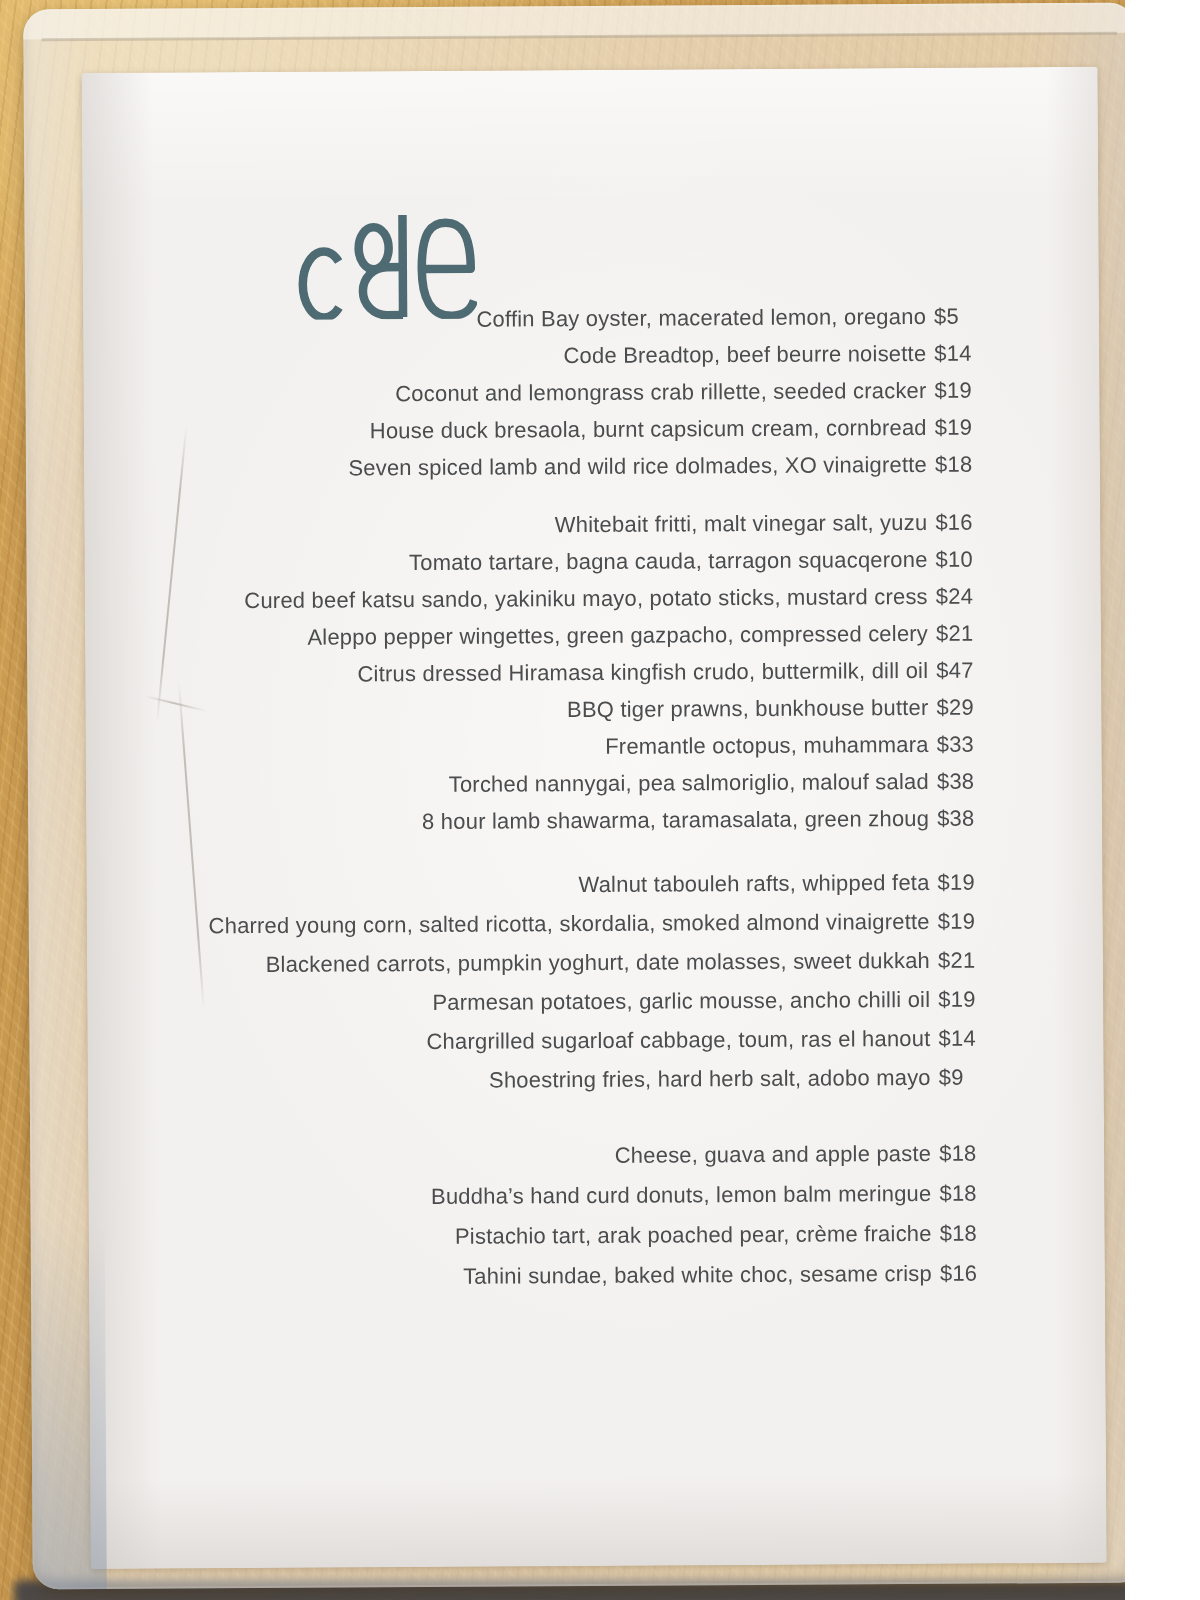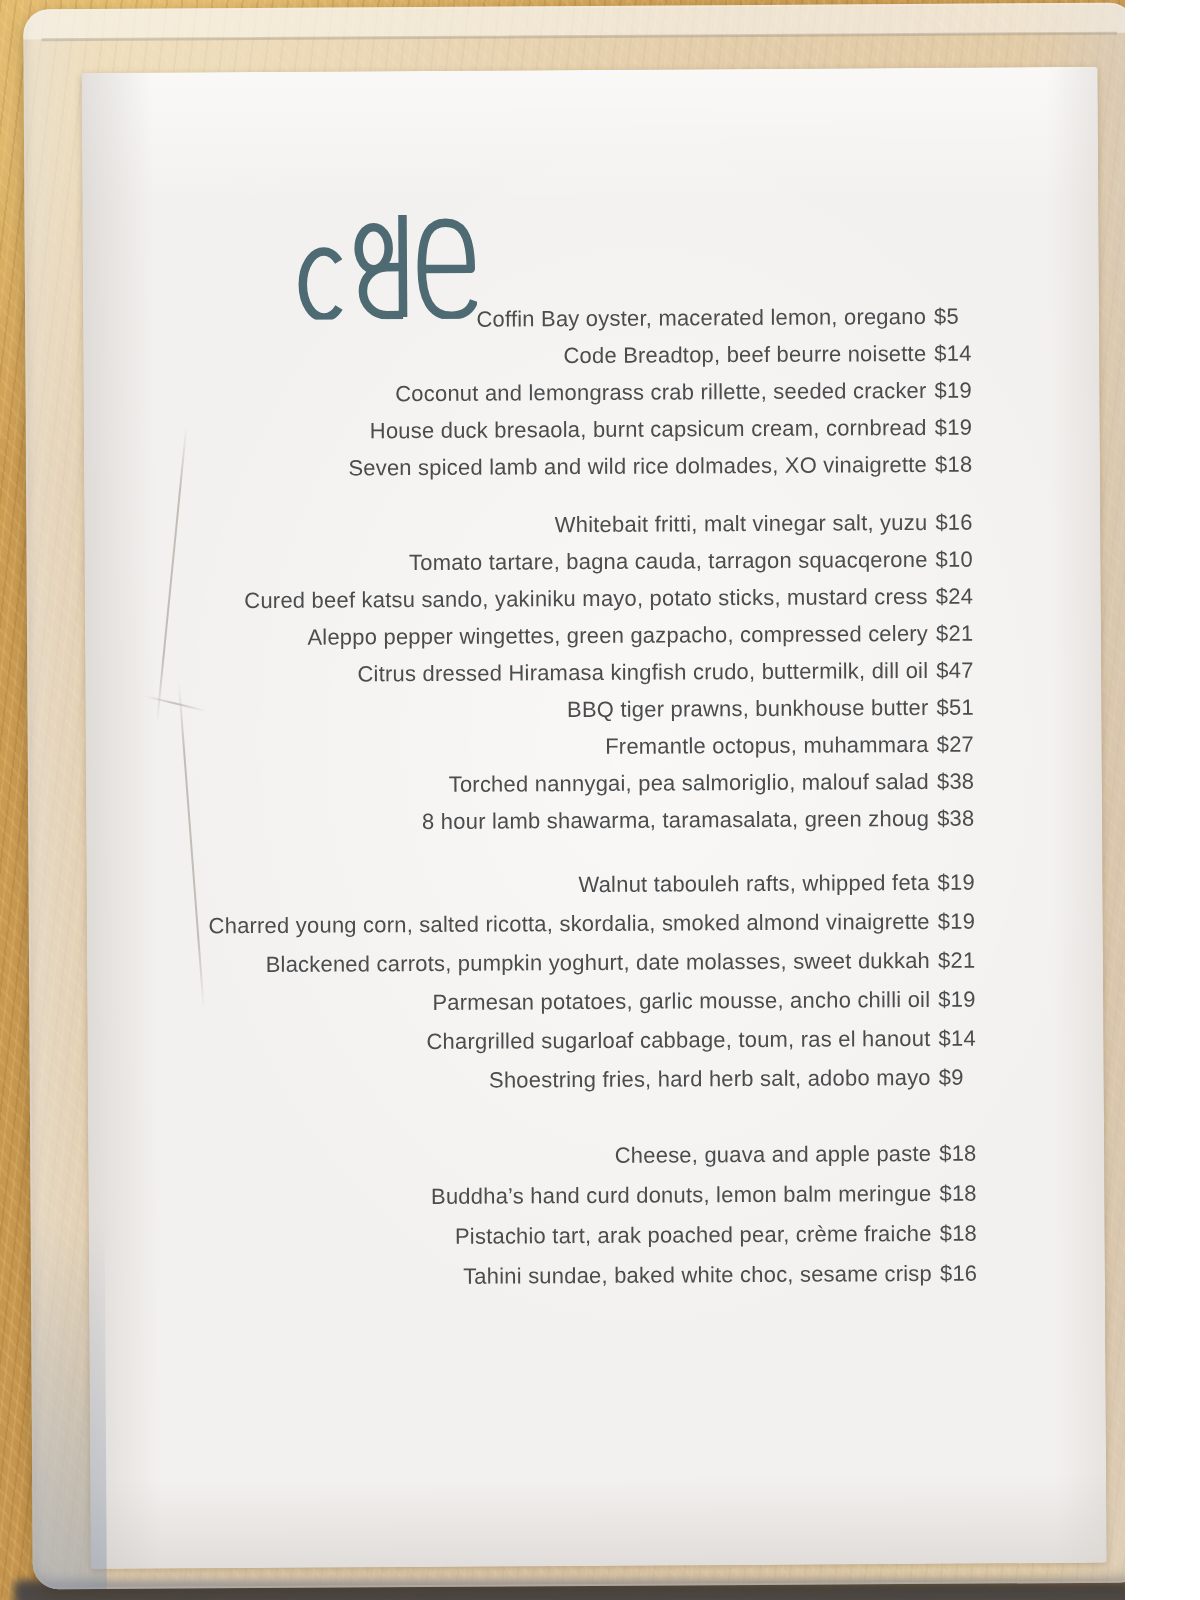--- a/index.html
+++ b/index.html
@@ -182,25 +182,25 @@
             <div class="menu-row">
     <span class="dish">Aleppo pepper wingettes, green gazpacho, compressed celery</span>
     <span class="price">$21</span>
   </div>
             <div class="menu-row">
     <span class="dish">Citrus dressed Hiramasa kingfish crudo, buttermilk, dill oil</span>
     <span class="price">$47</span>
   </div>
             <div class="menu-row">
     <span class="dish">BBQ tiger prawns, bunkhouse butter</span>
-    <span class="price">$51</span>
+    <span class="price">$29</span>
   </div>
             <div class="menu-row">
     <span class="dish">Fremantle octopus, muhammara</span>
-    <span class="price">$27</span>
+    <span class="price">$33</span>
   </div>
             <div class="menu-row">
     <span class="dish">Torched nannygai, pea salmoriglio, malouf salad</span>
     <span class="price">$38</span>
   </div>
             <div class="menu-row">
     <span class="dish">8 hour lamb shawarma, taramasalata, green zhoug</span>
     <span class="price">$38</span>
   </div>
           </div>

